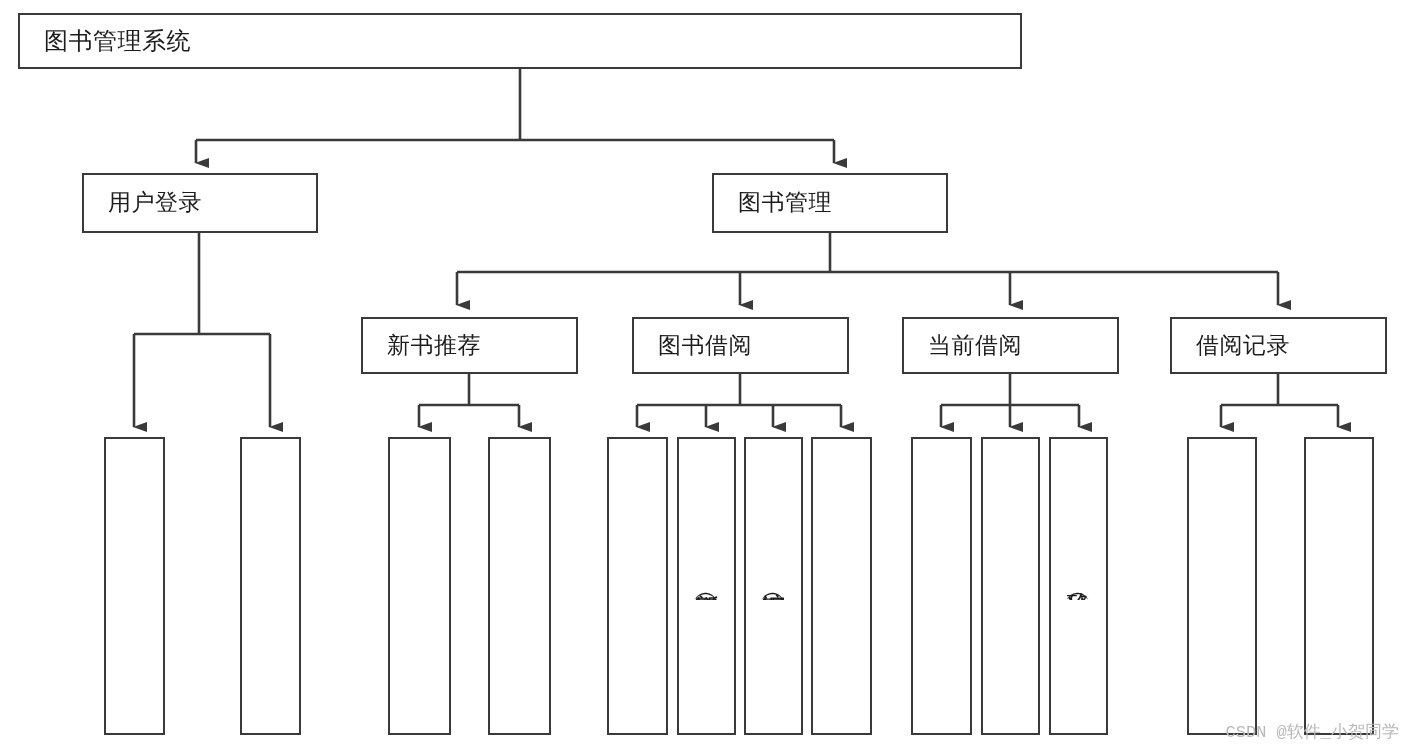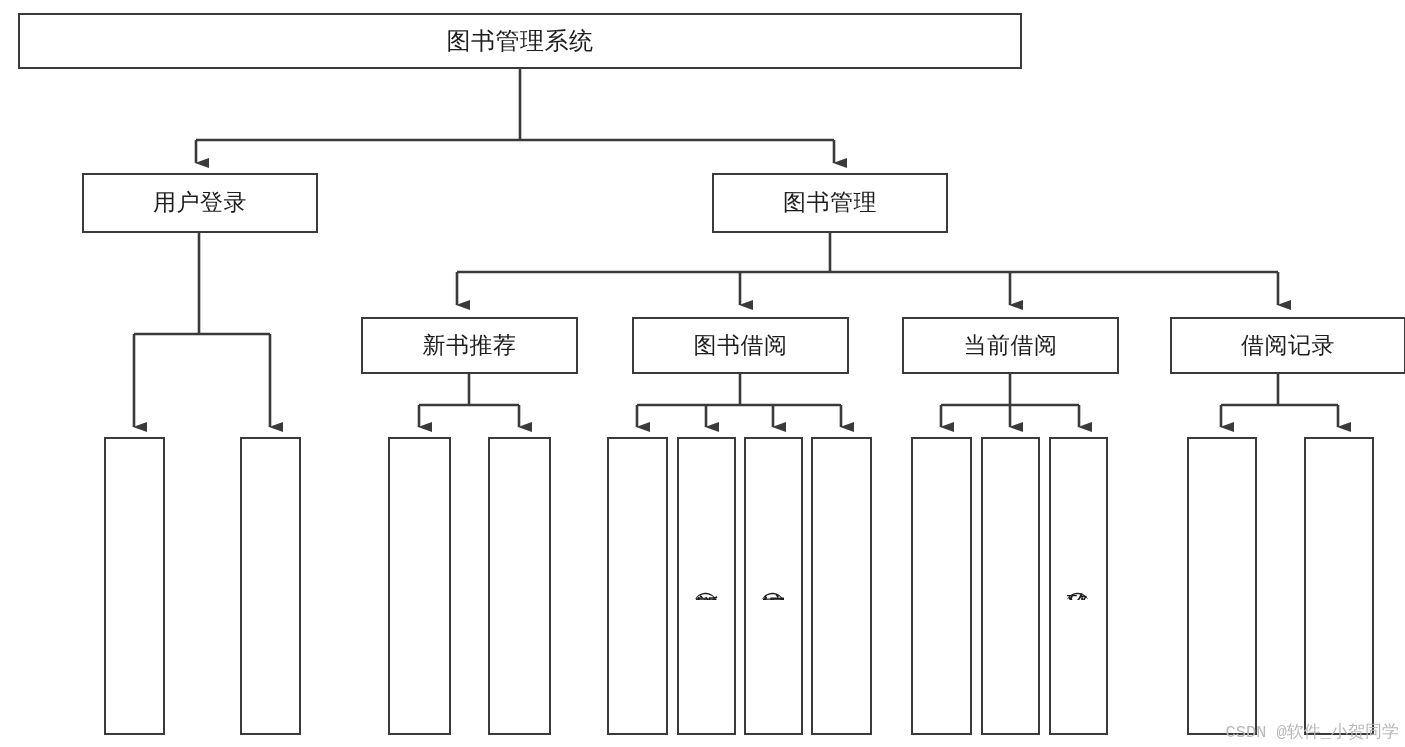--- a/index.html
+++ b/index.html
@@ -26,23 +26,24 @@
     height: 747px;
     pointer-events: none;
   }
   .node {
     position: absolute;
     box-sizing: border-box;
     background: #ffffff;
     border: 2.5px solid #3a3a3a;
     display: flex;
     align-items: center;
-    justify-content: center;
+    justify-content: flex-start;
     color: #1d1d1d;
     z-index: 2;
+    padding-left: 24px;
   }
   .node .label {
     display: block;
     text-align: center;
     line-height: 1.18;
     letter-spacing: 0.5px;
   }
   .node.horizontal .label {
     font-size: 23px;
     writing-mode: horizontal-tb;
@@ -143,21 +144,21 @@
 
   <div class="node horizontal" style="left:361px; top:317px; width:217px; height:57px;">
     <span class="label">新书推荐</span>
   </div>
   <div class="node horizontal" style="left:902px; top:317px; width:217px; height:57px;">
     <span class="label">当前借阅</span>
   </div>
   <div class="node horizontal" style="left:632px; top:317px; width:217px; height:57px;">
     <span class="label">图书借阅</span>
   </div>
-  <div class="node horizontal" style="left:1170px; top:317px; width:236px; height:57px;">
+  <div class="node horizontal" style="left:1170px; top:317px; width:217px; height:57px;">
     <span class="label">借阅记录</span>
   </div>
 
   <div class="node vertical" style="left:104px; top:437px; width:61px; height:298px;">
     <span class="label">用户登录</span>
   </div>
   <div class="node vertical" style="left:240px; top:437px; width:61px; height:298px;">
     <span class="label">注销登录</span>
   </div>
 

